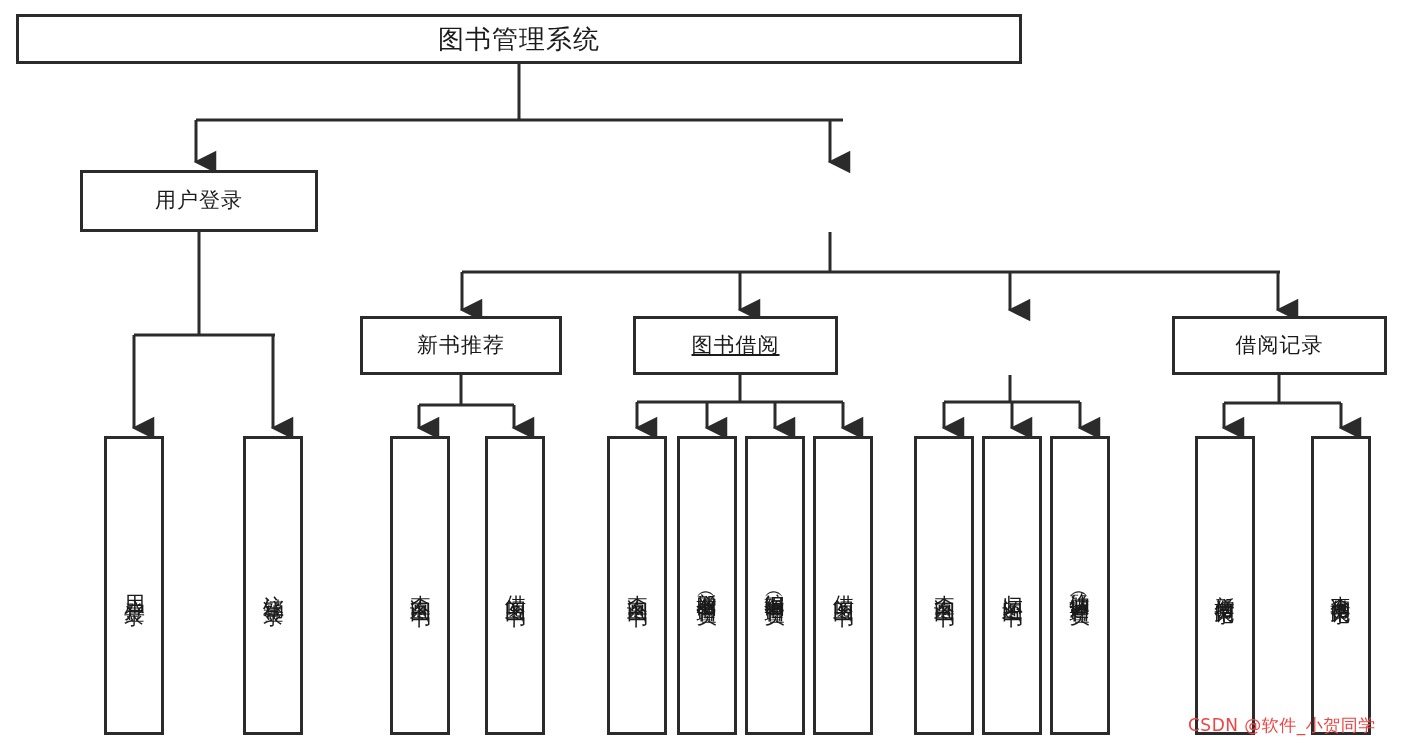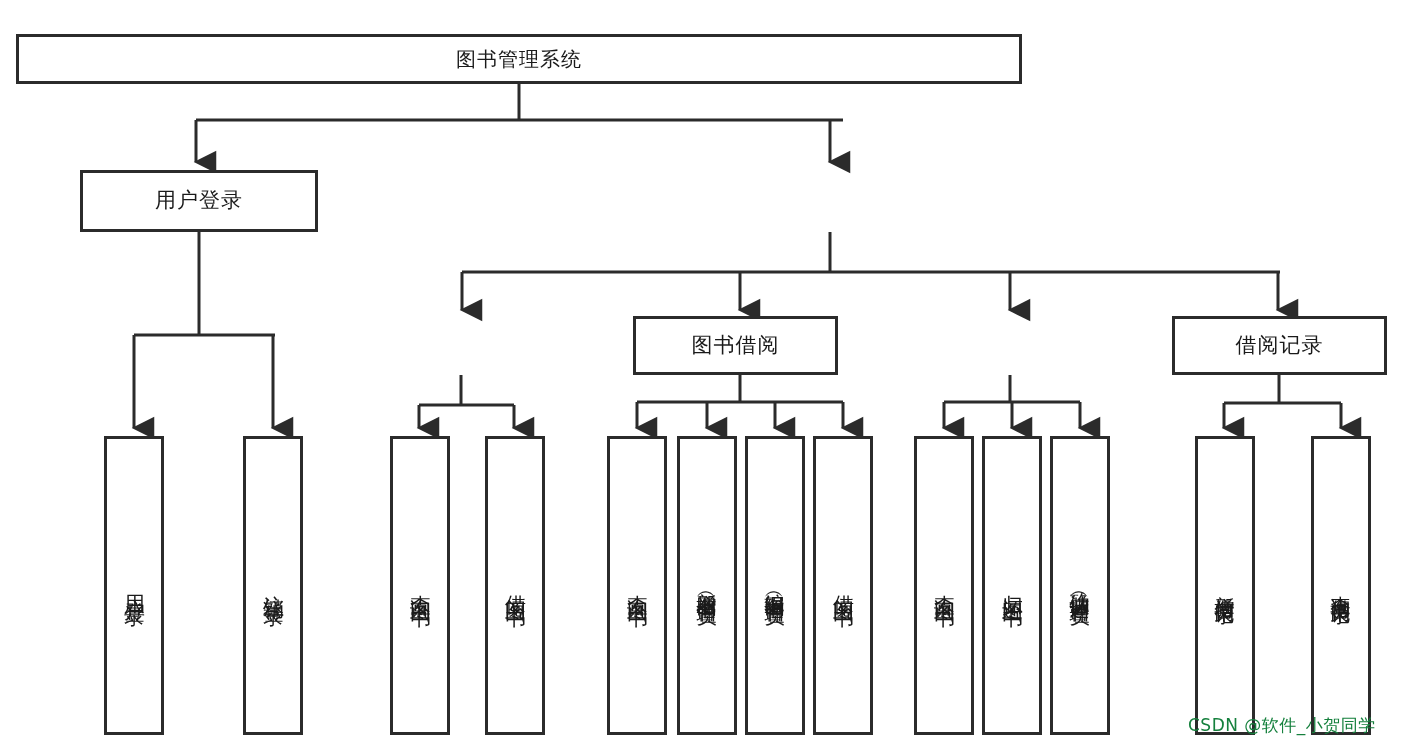--- a/index.html
+++ b/index.html
@@ -33,42 +33,41 @@
     align-items: center;
     justify-content: center;
     color: #1a1a1a;
   }
   .node-h {
     font-size: 21px;
     letter-spacing: 1px;
     line-height: 1.1;
   }
   .node-root {
-    font-size: 20px;
+    font-size: 26px;
     letter-spacing: 1px;
-    margin-top: 20px;
   }
   .node-v {
     writing-mode: vertical-rl;
     text-orientation: upright;
     font-size: 21px;
     letter-spacing: 4px;
     line-height: 1.0;
     white-space: nowrap;
   }
   .node-v.tight {
     letter-spacing: 2px;
     font-size: 20px;
   }
   .watermark {
     position: absolute;
     left: 1188px;
     top: 714px;
     font-size: 17px;
-    color: #15803d;
+    color: #ef4444;
     white-space: nowrap;
     letter-spacing: 0.5px;
   }
 </style>
 </head>
 <body>
 
 <div id="canvas">
 
   <svg class="svg-layer" viewBox="0 0 1405 747" xmlns="http://www.w3.org/2000/svg">
@@ -122,21 +121,24 @@
   </svg>
 
   <div class="node node-root" style="left:16px; top:14px; width:1006px; height:50px;">
     <span>图书管理系统</span>
   </div>
 
   <div class="node node-h" style="left:80px; top:170px; width:238px; height:62px;">
     <span>用户登录</span>
   </div>
 
-  <div class="node node-h" style="left:633px; top:316px; width:205px; height:59px;">
+  <div class="node node-h" style="left:360px; top:316px; width:202px; height:59px;">
+    <span>新书推荐</span>
+  </div>
+  <div class="node node-h" style="left:633px; top:316px; width:205px; height:59px;text-decoration:underline;">
     <span>图书借阅</span>
   </div>
   <div class="node node-h" style="left:1172px; top:316px; width:215px; height:59px;">
     <span>借阅记录</span>
   </div>
 
   <div class="node node-v" style="left:104px; top:436px; width:60px; height:299px;">
     <span>用户登录</span>
   </div>
   <div class="node node-v" style="left:243px; top:436px; width:60px; height:299px;">

